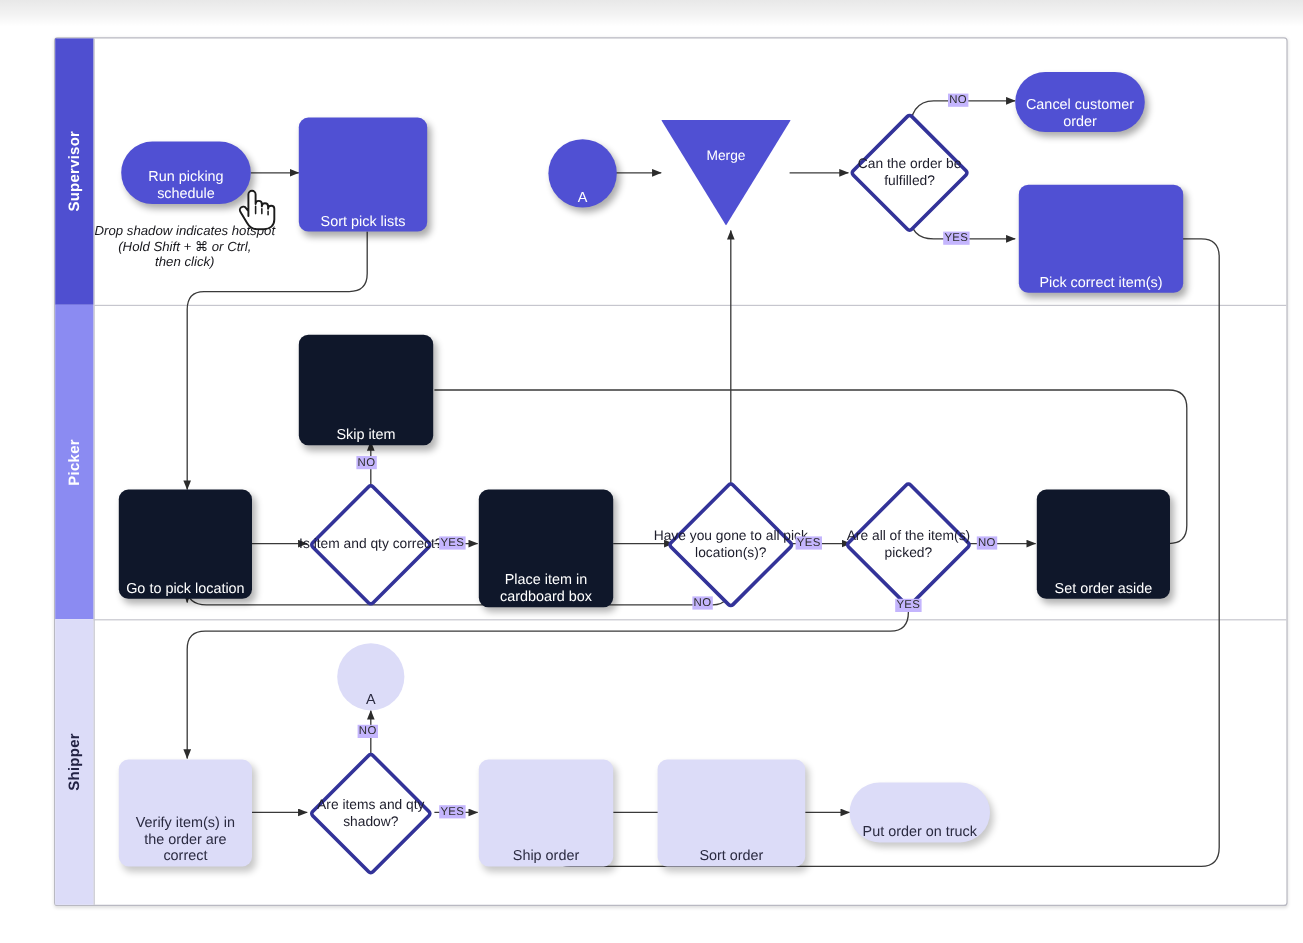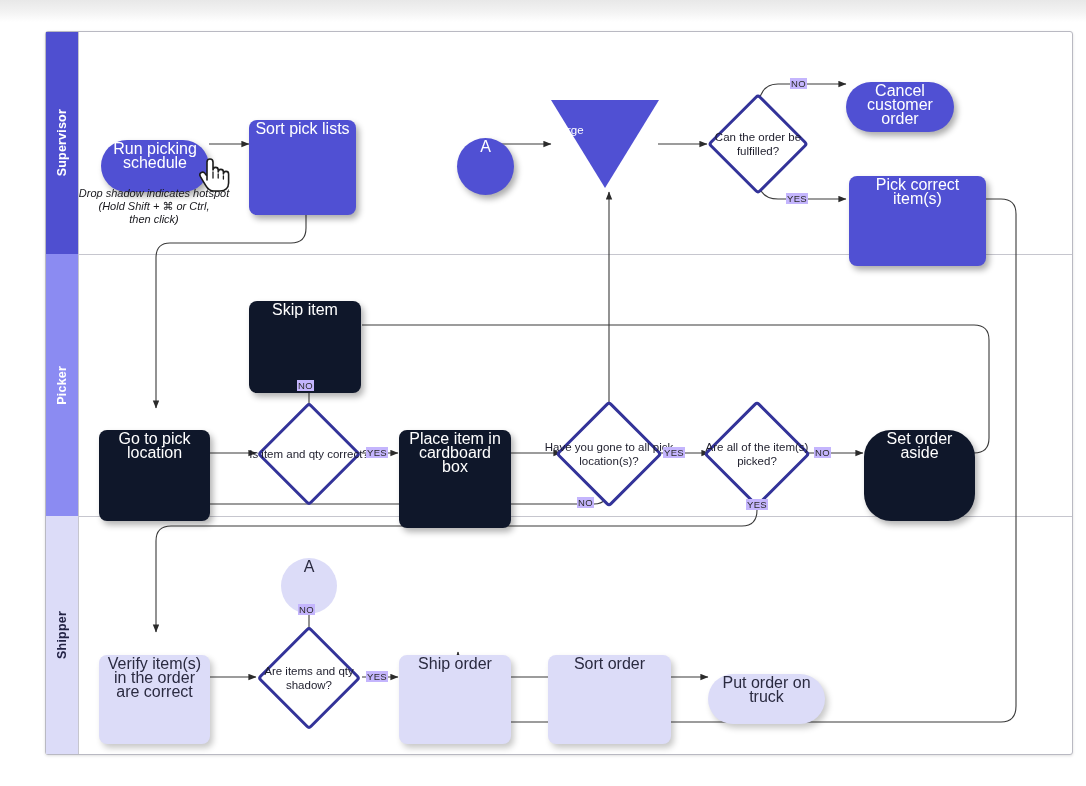--- a/index.html
+++ b/index.html
@@ -29,22 +29,22 @@
   #lane-sup .lane-hdr span{color:#fff;}
   #lane-pic{top:222px;height:262px;}
   #lane-pic .lane-hdr{background:#8b8bf2;}
   #lane-pic .lane-hdr span{color:#fff;}
   #lane-shp{top:484px;height:238px;}
   #lane-shp .lane-hdr{background:#dcdcf8;}
   #lane-shp .lane-hdr span{color:#222244;}
 
   
   .node{position:absolute;box-sizing:border-box;display:flex;
-    align-items:flex-start;justify-content:center;text-align:center;
-    font-size:16px;line-height:14px;z-index:6;padding:2px 6px;margin-top:22px;}
+    align-items:flex-end;justify-content:center;text-align:center;
+    font-size:12px;line-height:14px;z-index:6;padding:2px 6px;}
   .sup{background:#5050d3;color:#ffffff;border-radius:8px;
        box-shadow:3px 4px 6px rgba(0,0,0,.33);}
   .pic{background:#0f172a;color:#ffffff;border-radius:8px;
        box-shadow:3px 4px 6px rgba(0,0,0,.30);}
   .shp{background:#dcdcf8;color:#2a2a40;border-radius:8px;
        box-shadow:3px 4px 6px rgba(0,0,0,.22);}
   .pill{border-radius:999px;}
   .circ{border-radius:50%;}
   .noshadow{box-shadow:none;}
 
@@ -52,21 +52,21 @@
   .dia{position:absolute;z-index:6;}
   .dia .rot{position:absolute;left:50%;top:50%;
     border:3px solid #333399;background:#ffffff;border-radius:4px;}
   .dia .lbl{position:absolute;left:50%;top:50%;transform:translate(-50%,-50%);
     width:130px;text-align:center;font-size:11.5px;line-height:14px;color:#1d1d2b;}
 
   
   #merge{position:absolute;z-index:6;}
   #merge .tri{position:absolute;left:0;top:0;width:100%;height:100%;
     background:#5050d3;clip-path:polygon(0 0,100% 0,50% 100%);}
-  #merge .lbl{position:absolute;left:0;top:24px;width:100%;text-align:left;
+  #merge .lbl{position:absolute;left:0;top:24px;width:100%;text-align:center;
     color:#fff;font-size:11.5px;}
 
   #flowsvg{position:absolute;left:0;top:0;width:1026px;height:722px;z-index:3;}
   .elabel{position:absolute;font-size:9.5px;color:#2b2b2b;letter-spacing:.3px;
     z-index:7;background:#c4b5fd;padding:0 1px;white-space:nowrap;}
 
   #annot{position:absolute;z-index:8;width:190px;text-align:center;
     font-size:11px;line-height:13px;font-style:italic;color:#17171c;}
 
   #cursor{position:absolute;z-index:20;width:34px;height:42px;}
@@ -194,21 +194,21 @@
   <div class="dia" style="left:510px;top:369px;width:106px;height:105px;">
     <div class="rot" style="width:70px;height:70px;transform:translate(-50%,-50%) rotate(45deg);"></div>
     <div class="lbl">Have you gone to all pick location(s)?</div>
   </div>
 
   <div class="dia" style="left:658px;top:369px;width:106px;height:105px;">
     <div class="rot" style="width:70px;height:70px;transform:translate(-50%,-50%) rotate(45deg);"></div>
     <div class="lbl">Are all of the item(s) picked?</div>
   </div>
 
-  <div class="node pic" style="left:818px;top:376px;width:111px;height:91px;border-radius:27px;">
+  <div class="node pic" style="left:818px;top:376px;width:111px;height:91px;">
     <span>Set order aside</span>
   </div>
 
   <div class="node shp circ noshadow" style="left:235px;top:504px;width:56px;height:56px;">
     <span>A</span>
   </div>
 
   <div class="node shp" style="left:53px;top:601px;width:111px;height:89px;">
     <span>Verify item(s) in the order are correct</span>
   </div>

